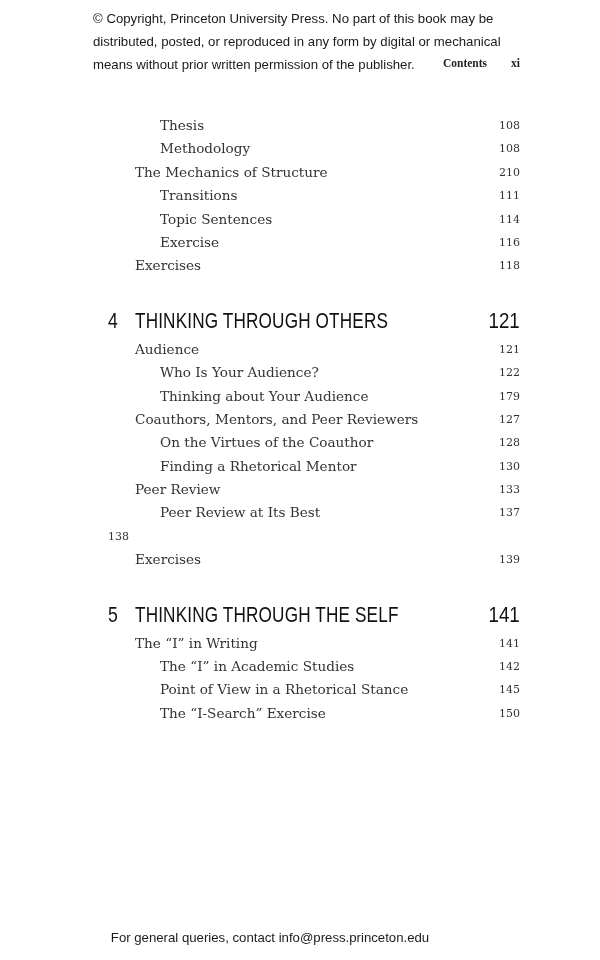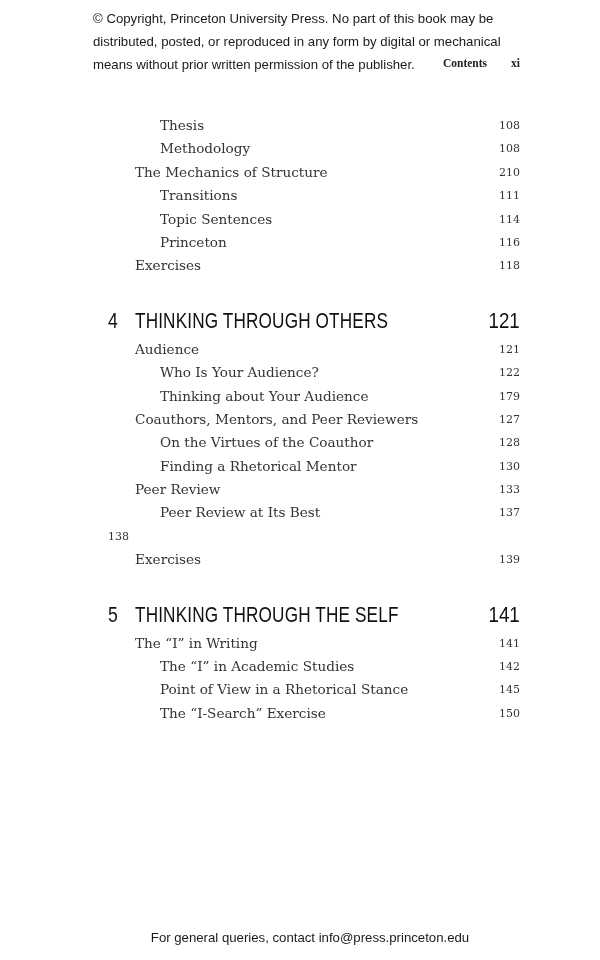--- a/index.html
+++ b/index.html
@@ -32,21 +32,21 @@
     margin-top: 26px; height: 34px; line-height: 34px;
     font-family: "Liberation Sans", sans-serif; font-stretch: condensed;
     font-size: 22px; color: #111;
   }
   .chapter .left { display: flex; }
   .chapter .num { width: 27px; transform: scaleX(0.8); transform-origin: left; }
   .chapter .ctitle { transform: scaleX(0.78); transform-origin: left; white-space: nowrap; letter-spacing: 0.2px; }
   .chapter .cpage { transform: scaleX(0.85); transform-origin: right; }
   .footer {
     position: absolute; top: 930px; left: 0; width: 540px; text-align: center;
-    font-family: "Liberation Sans", sans-serif; font-size: 13.2px; color: #1a1a1a; margin-left: 40px;
+    font-family: "Liberation Sans", sans-serif; font-size: 13.2px; color: #1a1a1a;
   }
 </style>
 </head>
 <body>
 
 <div class="copyright">© Copyright, Princeton University Press. No part of this book may be distributed, posted, or reproduced in any form by digital or mechanical means without prior written permission of the publisher.</div>
 
 <div class="running-head">
   <span>Contents</span>
   <span>xi</span>
@@ -68,21 +68,21 @@
     </div>
   <div class="row l2">
       <span class="title">Transitions</span>
       <span class="page">111</span>
     </div>
   <div class="row l2">
       <span class="title">Topic Sentences</span>
       <span class="page">114</span>
     </div>
   <div class="row l2">
-      <span class="title">Princeton</span>
+      <span class="title">Exercise</span>
       <span class="page">116</span>
     </div>
   <div class="row l1">
       <span class="title">Exercises</span>
       <span class="page">118</span>
     </div>
 
   <div class="chapter">
     <div class="left">
       <span class="num">4</span>

